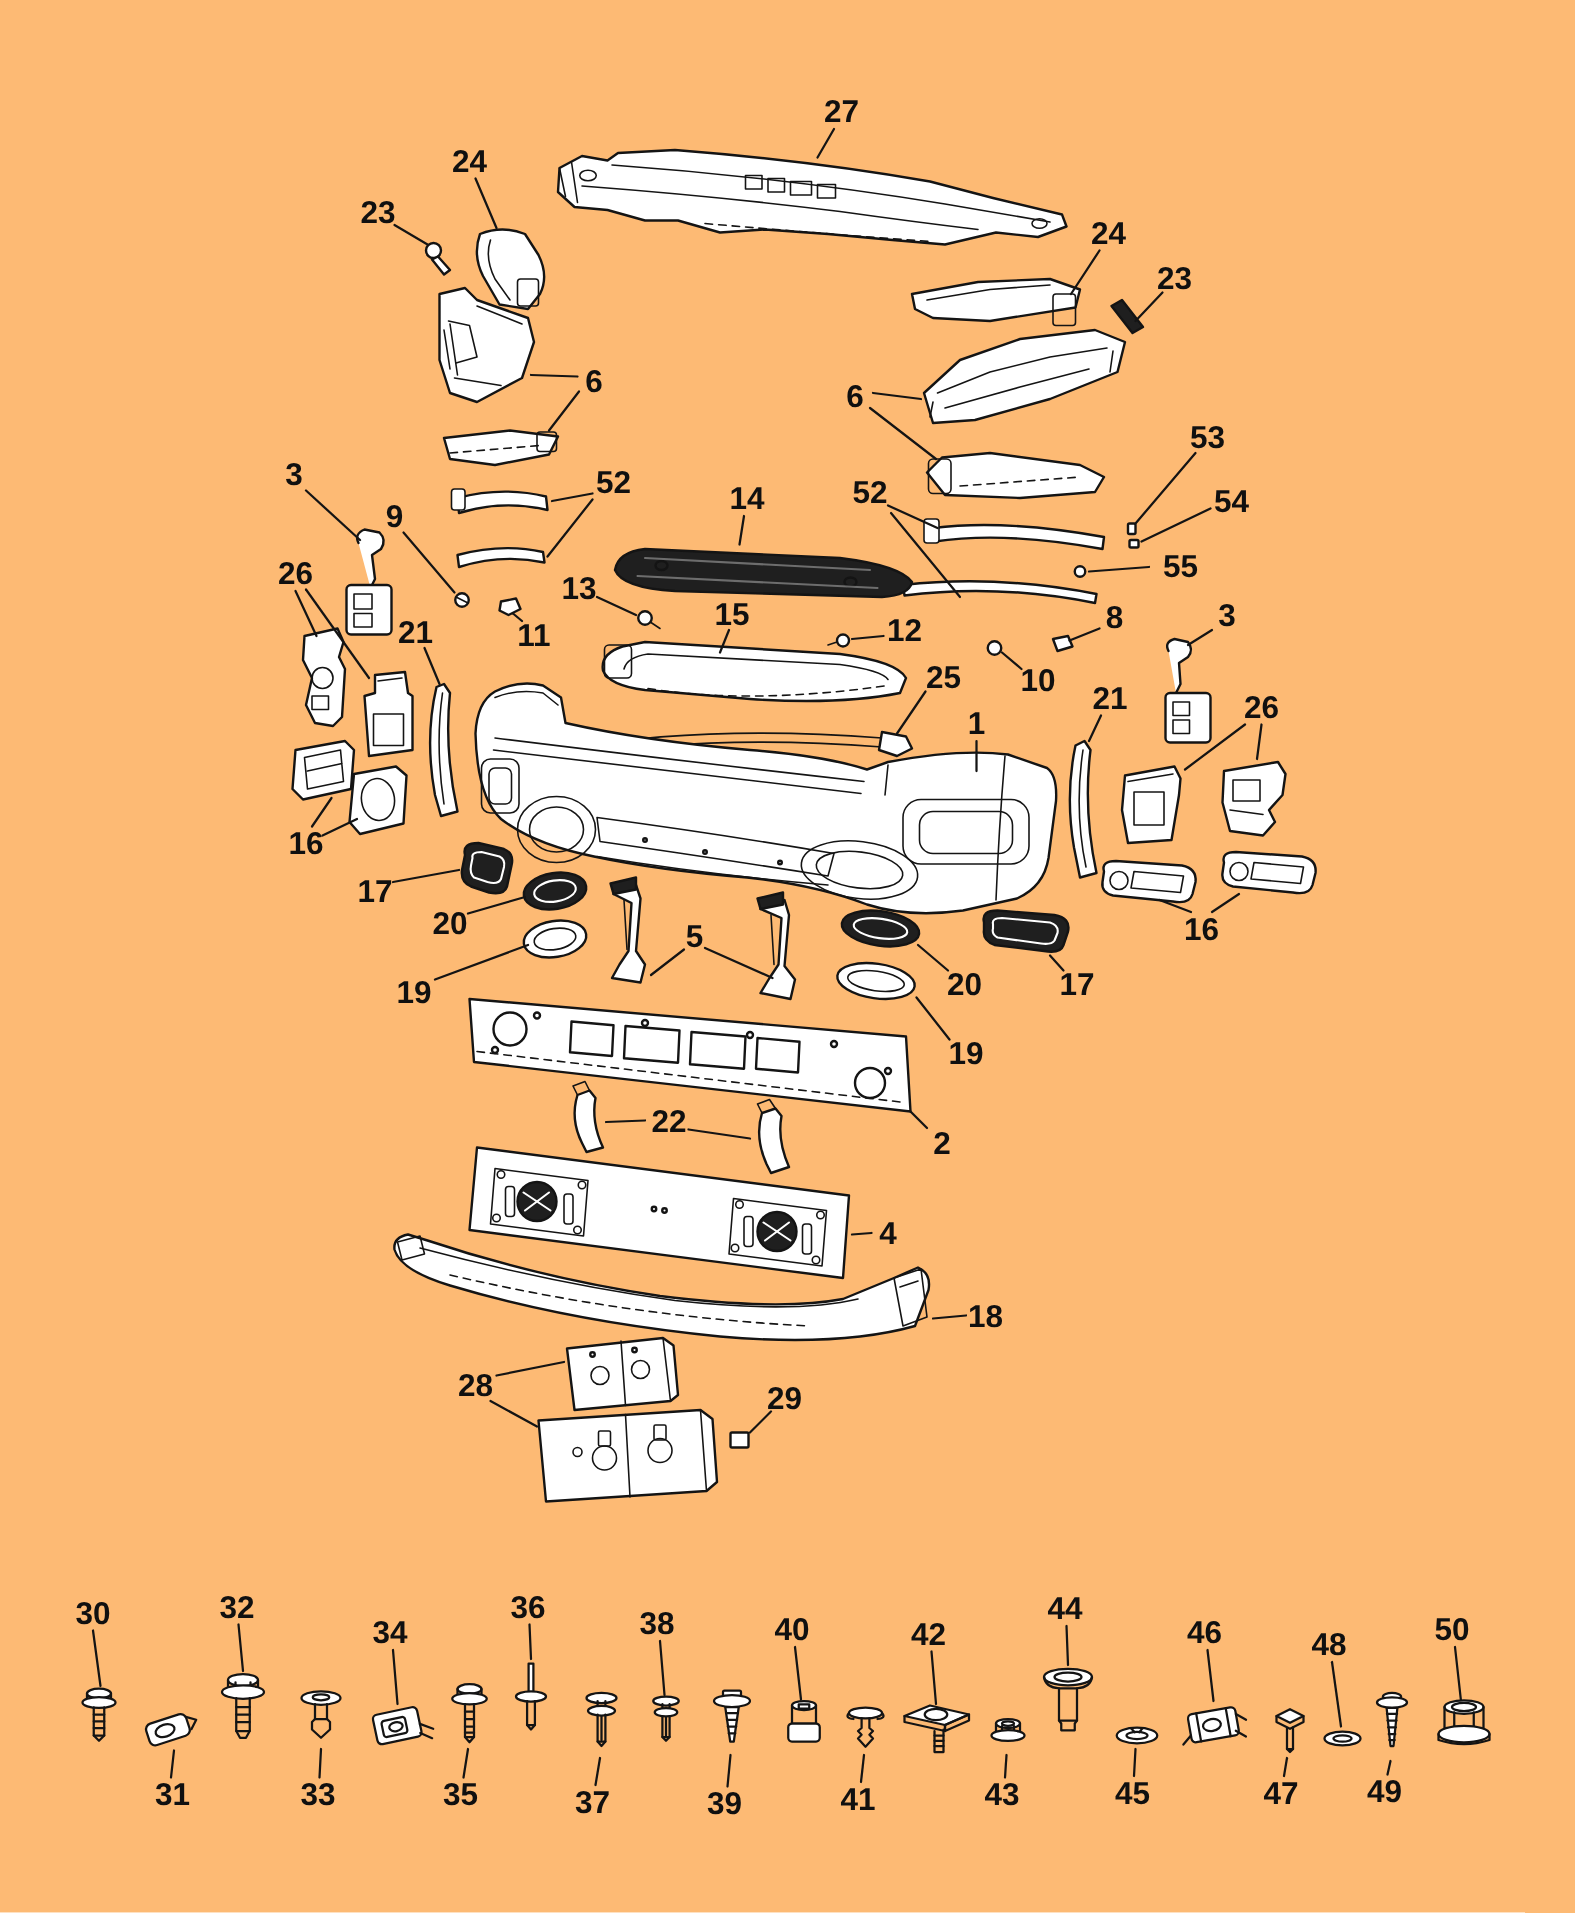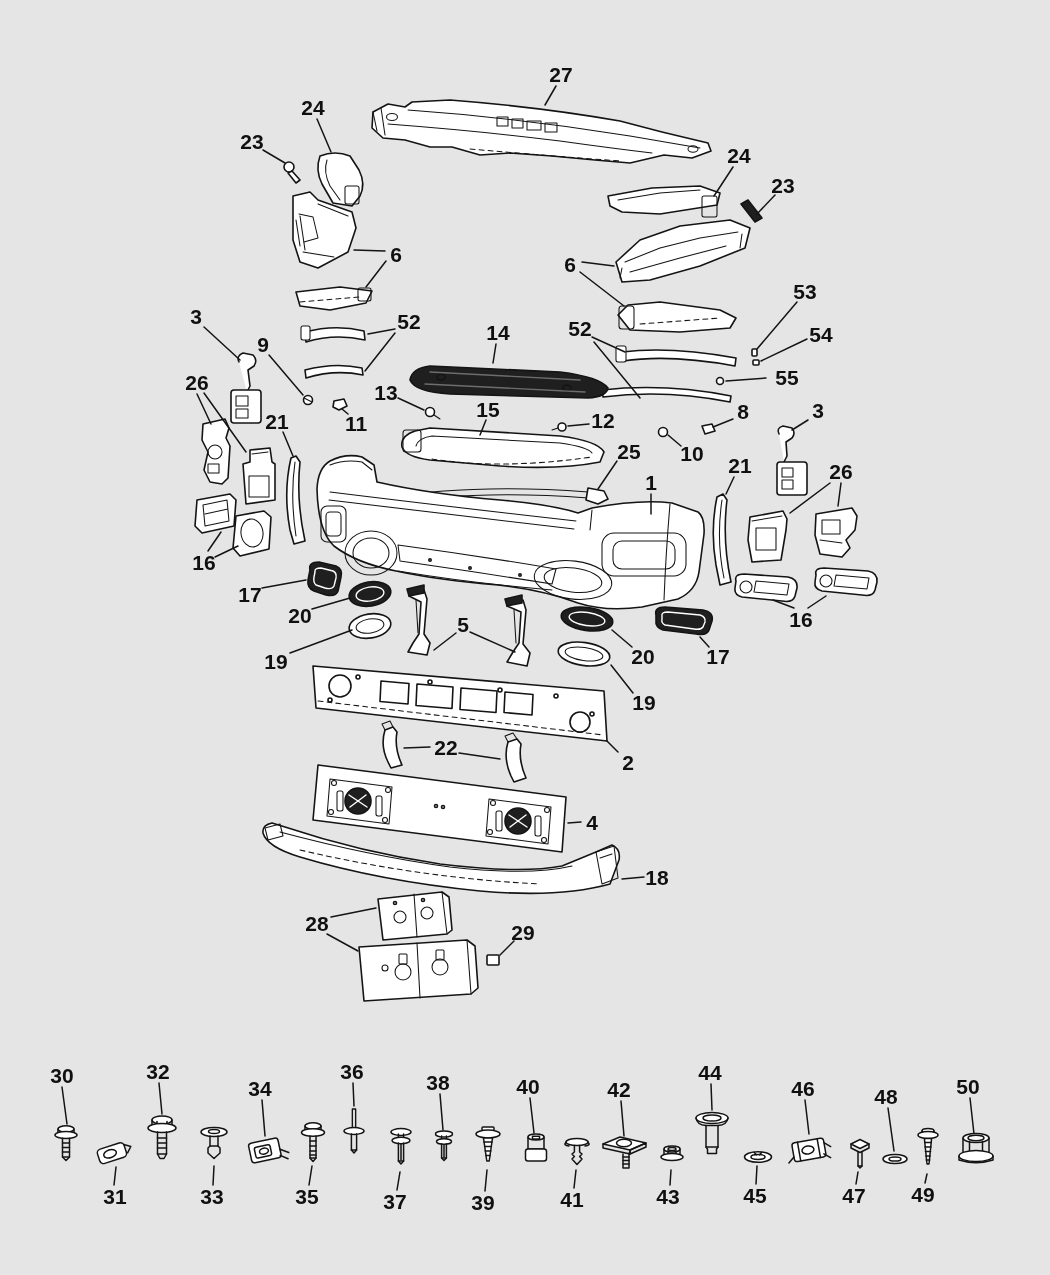--- a/index.html
+++ b/index.html
@@ -1,16 +1,16 @@
 <!DOCTYPE html>
 <html><head>
 <meta charset="utf-8">
 <style>
   html,body{margin:0;padding:0;background:#ffffff;}
-  .stage{position:relative;width:1050px;height:1275px;background:#e5e5e5;overflow:hidden;
+  .stage{position:relative;width:1050px;height:1275px;background:#fdba74;overflow:hidden;
          font-family:"Liberation Sans",sans-serif;}
   svg{position:absolute;left:0;top:0;}
   #parts path,#parts rect,#parts ellipse,#parts circle,#parts line{
     stroke:#141414;stroke-width:1.6;fill:none;stroke-linejoin:round;stroke-linecap:round;}
   #parts .fillw{fill:#ffffff;}
   #parts .filld{fill:#1f1f1f;}
   #parts .thin{stroke-width:1.05;}
   #parts .dash{stroke-dasharray:5 4;}
   #parts .wline{stroke:#ffffff;stroke-width:1.4;}
   .callout-text{font-family:"Liberation Sans",sans-serif;font-weight:700;font-size:21px;fill:#101010;}

